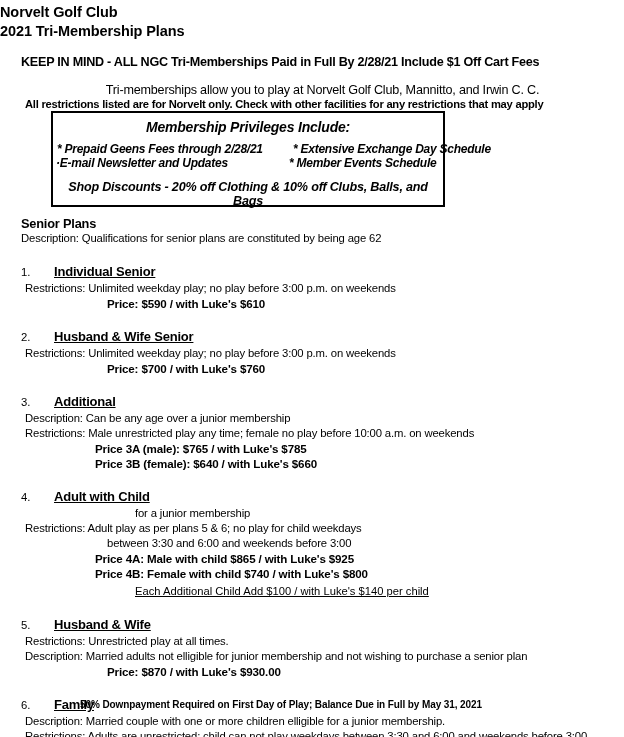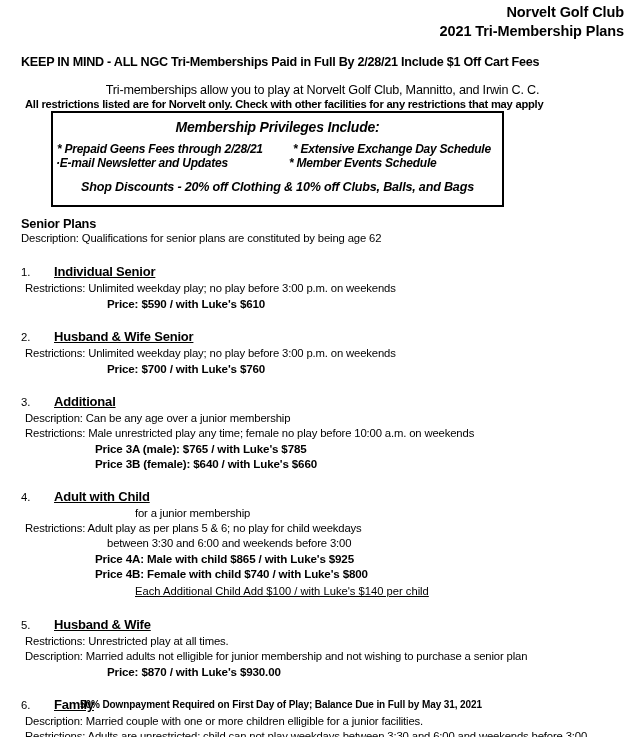--- a/index.html
+++ b/index.html
@@ -18,21 +18,21 @@
   .page {
     width: 624px;
     height: 737px;
     position: relative;
     box-sizing: border-box;
     padding: 0;
   }
 
   
   .title-block {
-    text-align: right;
+    text-align: left;
     padding-top: 3px;
   }
   .title-line {
     font-size: 14.5px;
     font-weight: bold;
     line-height: 19px;
     letter-spacing: -0.1px;
   }
 
   .keepinmind {
@@ -59,21 +59,21 @@
     padding-left: 25px;
     letter-spacing: -0.25px;
     white-space: nowrap;
   }
 
   
   .priv-box {
     position: absolute;
     left: 51px;
     top: 111px;
-    width: 453px;
+    width: 394px;
     height: 96px;
     border: 2px solid #000;
     box-sizing: border-box;
     background: #fff;
   }
   .priv-title {
     text-align: center;
     font-size: 14px;
     font-style: italic;
     font-weight: bold;
@@ -260,21 +260,21 @@
       </div>
       <div class="plan-line">Restrictions:  Unrestricted play at all times.</div>
       <div class="plan-line">Description:   Married adults not elligible for junior membership and not wishing to purchase a senior plan</div>
       <div class="price-line i-107">Price:   $870  /  with Luke's $930.00</div>
     </div>
 
     <div class="plan">
       <div class="plan-title-row">
         <span class="plan-num">6.</span><span class="plan-name">Family</span>
       </div>
-      <div class="plan-line">Description:   Married couple with one or more children elligible for a junior facilities.</div>
+      <div class="plan-line">Description:   Married couple with one or more children elligible for a junior membership.</div>
       <div class="plan-line">Restrictions:  Adults are unrestricted; child can not play weekdays between 3:30 and 6:00 and weekends before 3:00</div>
 
     </div>
 
   </div>
 
   <div class="footer-note">50% Downpayment Required on First Day of Play; Balance Due in Full by May 31, 2021</div>
 
 </div>
 

